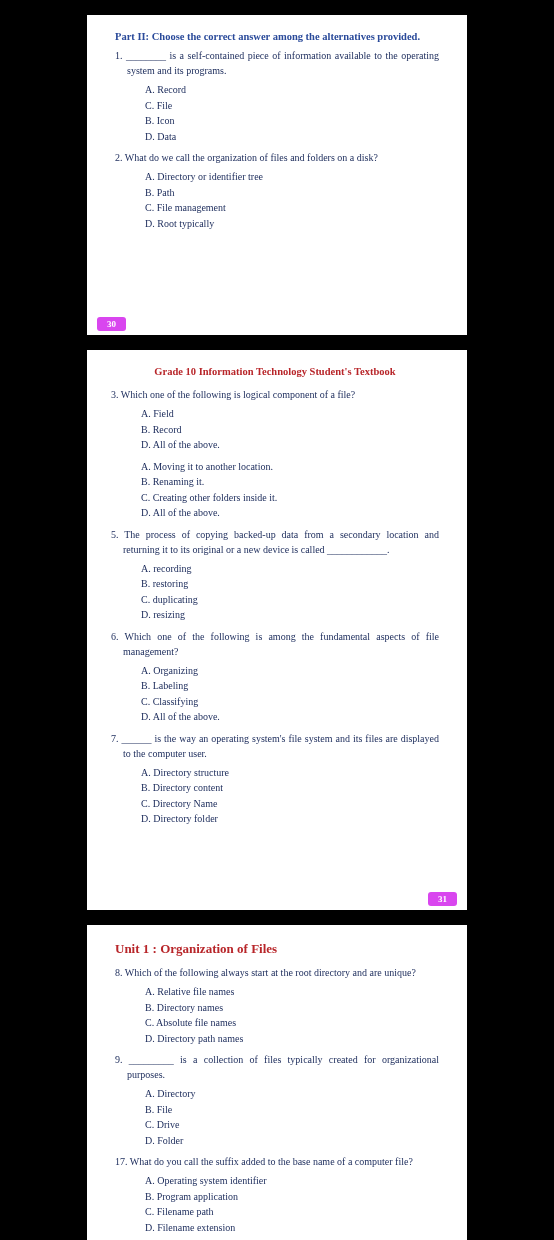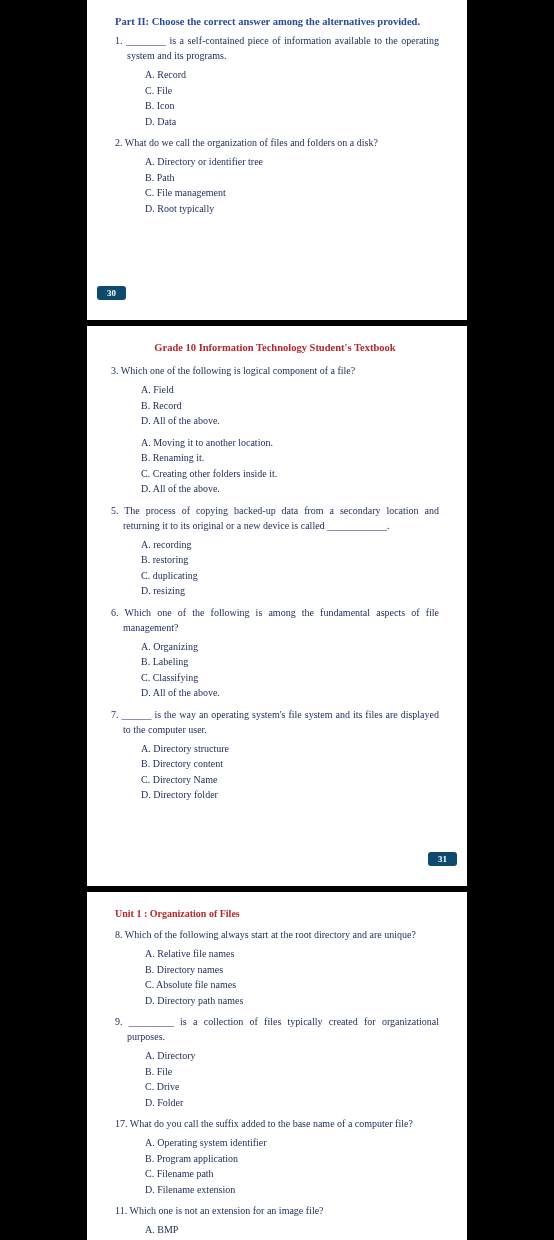--- a/index.html
+++ b/index.html
@@ -5,21 +5,21 @@
   * { box-sizing: border-box; margin: 0; padding: 0; }
   body {
     background: #000;
     width: 554px;
     font-family: Georgia, 'Times New Roman', serif;
     font-size: 10px;
     color: #1a2a5a;
   }
   .page {
     background: #fff;
-    margin: 0 auto 6px auto;
+    margin: 15px auto 6px auto;
     width: 380px;
     padding: 16px 28px 10px 28px;
     position: relative;
   }
   .page-short { min-height: 320px; }
   .section-title {
     color: #2a4a9a;
     font-weight: bold;
     font-size: 10.5px;
     margin-bottom: 6px;
@@ -27,42 +27,42 @@
   .header-center {
     color: #b8262a;
     font-weight: bold;
     font-size: 10.5px;
     text-align: center;
     margin-bottom: 10px;
   }
   .unit-title {
     color: #b8262a;
     font-weight: bold;
-    font-size: 10px;
+    font-size: 13px;
     margin-bottom: 8px;
   }
   .question {
     margin-bottom: 4px;
     line-height: 1.5;
     text-align: justify;
     padding-left: 12px;
     text-indent: -12px;
   }
   .question .num { display: inline; }
   .options {
     padding-left: 30px;
     margin-bottom: 6px;
   }
   .option {
     line-height: 1.55;
   }
   .page-num-box {
     position: absolute;
-    bottom: 20px;
-    background: #0c4a6e;
+    bottom: 4px;
+    background: #d946ef;
     color: #fff;
     font-size: 9px;
     padding: 2px 10px;
     border-radius: 3px;
     font-weight: bold;
   }
   .pn-left { left: 10px; }
   .pn-right { right: 10px; }
 </style>
 </head>

